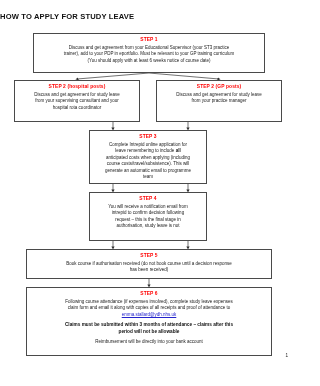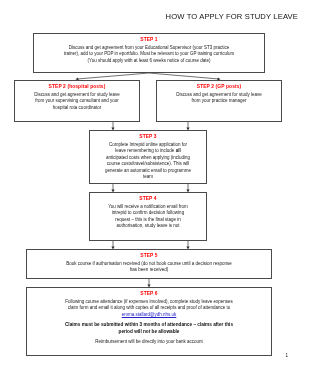--- a/index.html
+++ b/index.html
@@ -19,23 +19,23 @@
     position: relative;
     width: 298px;
     height: 386px;
     box-sizing: border-box;
   }
   .doc-title {
     position: absolute;
     top: 12px;
     left: 0;
     width: 298px;
-    text-align: right;
+    text-align: left;
     font-size: 7.6px;
-    font-weight: normal;
+    font-weight: bold;
     letter-spacing: 0.15px;
     color: #111111;
   }
   .box {
     position: absolute;
     box-sizing: border-box;
     border: 0.8px solid #4a4a4a;
     background: #ffffff;
     text-align: center;
     padding: 2px 4px 3px 4px;

